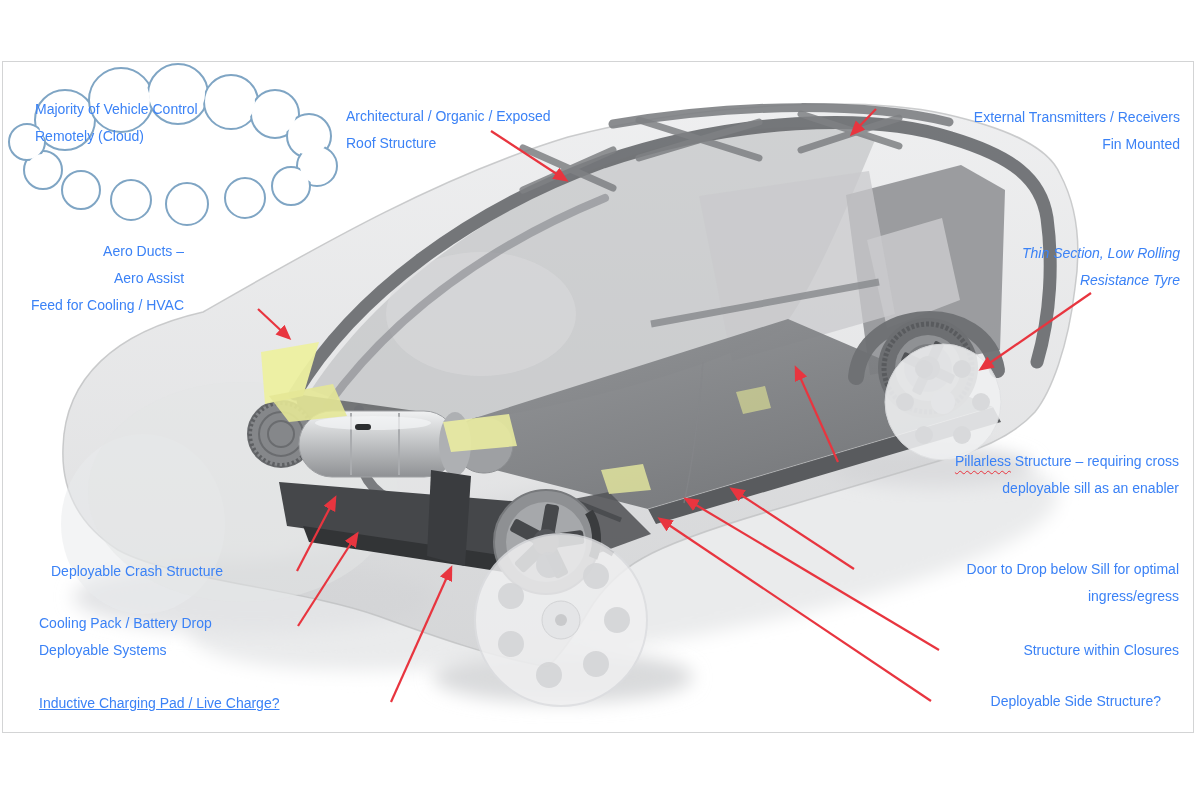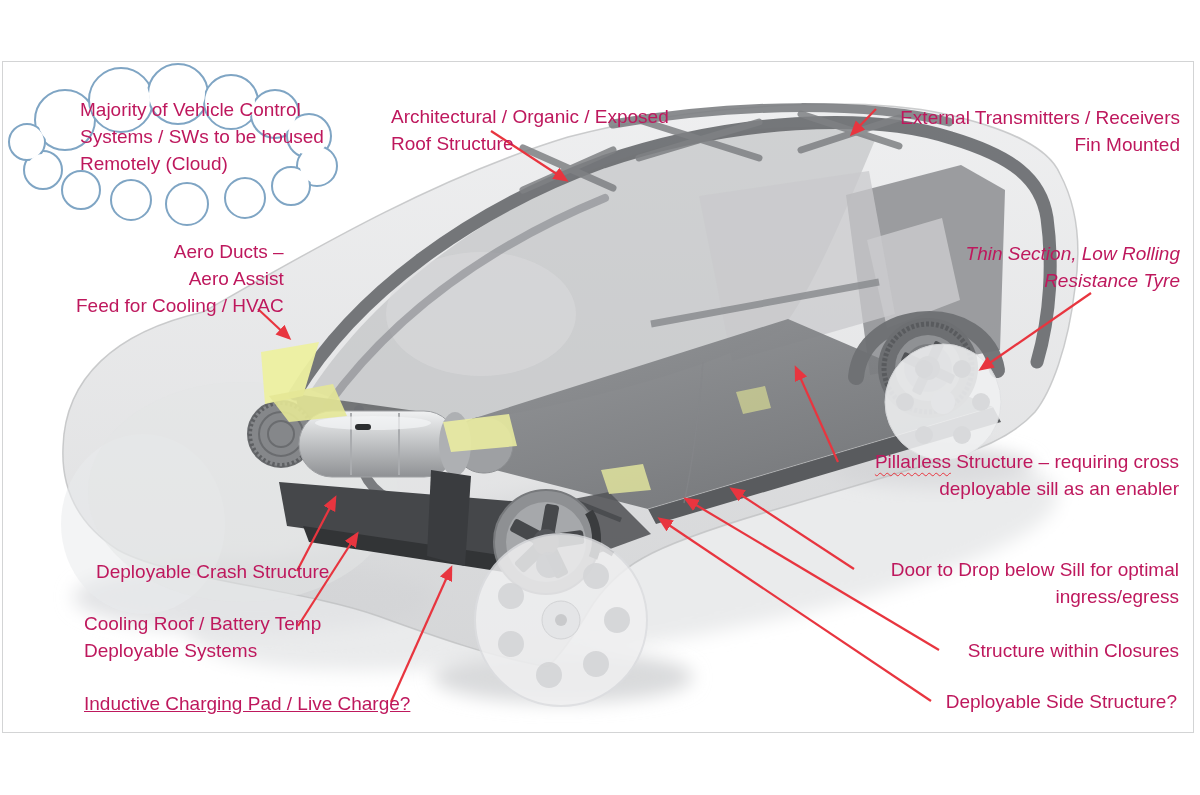--- a/index.html
+++ b/index.html
@@ -1,22 +1,22 @@
 <!DOCTYPE html>
 <html><head>
 <meta charset="utf-8">
 <style>
   html,body{margin:0;padding:0;background:#ffffff;}
   #page{position:relative;width:1200px;height:795px;background:#ffffff;overflow:hidden;
         font-family:"Liberation Sans",sans-serif;}
   #slide{position:absolute;left:2px;top:61px;width:1192px;height:672px;
          box-sizing:border-box;border:1px solid #d3d4d5;background:#ffffff;}
   #car-svg{position:absolute;left:0;top:0;width:1190px;height:670px;z-index:1;}
-  .lbl{position:absolute;z-index:3;font-size:19px;line-height:27px;color:#be185d;
-       white-space:nowrap;margin-left:45px;}
+  .lbl{position:absolute;z-index:3;font-size:14px;line-height:27px;color:#3b82f6;
+       white-space:nowrap;}
   .lbl .ln{display:block;}
   .r{text-align:right;}
   .wavy{text-decoration:underline wavy #e8353f;text-decoration-thickness:1px;
         text-underline-offset:4px;}
 </style>
 </head>
 <body>
 
 <div id="page">
   <div id="slide">
@@ -225,21 +225,20 @@
         <line x1="936" y1="588" x2="683" y2="437" marker-end="url(#ah)"></line>
         <line x1="928" y1="639" x2="657" y2="457" marker-end="url(#ah)"></line>
         <line x1="294" y1="509" x2="332" y2="436" marker-end="url(#ah)"></line>
         <line x1="295" y1="564" x2="354" y2="472" marker-end="url(#ah)"></line>
         <line x1="388" y1="640" x2="448" y2="506" marker-end="url(#ah)"></line>
       </g>
     </svg>
 
     <div class="lbl" style="left:32px;top:34px;">
       <span class="ln">Majority of Vehicle Control</span>
-      <span class="ln">Systems / SWs to be housed</span>
       <span class="ln">Remotely (Cloud)</span>
     </div>
 
     <div class="lbl" style="left:343px;top:41px;">
       <span class="ln">Architectural / Organic / Exposed</span>
       <span class="ln">Roof Structure</span>
     </div>
 
     <div class="lbl r" style="right:13px;top:42px;">
       <span class="ln">External Transmitters / Receivers</span>
@@ -264,30 +263,30 @@
 
     <div class="lbl r" style="right:14px;top:494px;">
       <span class="ln">Door to Drop below Sill for optimal</span>
       <span class="ln">ingress/egress</span>
     </div>
 
     <div class="lbl r" style="right:14px;top:575px;">
       <span class="ln">Structure within Closures</span>
     </div>
 
-    <div class="lbl r" style="right:16px;top:626px;">
+    <div class="lbl r" style="right:32px;top:626px;">
       <span class="ln">Deployable Side Structure?</span>
     </div>
 
     <div class="lbl" style="left:48px;top:496px;">
       <span class="ln">Deployable Crash Structure</span>
     </div>
 
     <div class="lbl" style="left:36px;top:548px;">
-      <span class="ln">Cooling Roof / Battery Temp</span>
+      <span class="ln">Cooling Pack / Battery Drop</span>
       <span class="ln">Deployable Systems</span>
     </div>
 
     <div class="lbl" style="left:36px;top:628px;text-decoration:underline;">
       <span class="ln">Inductive Charging Pad / Live Charge?</span>
     </div>
 
   </div>
 </div>
 

